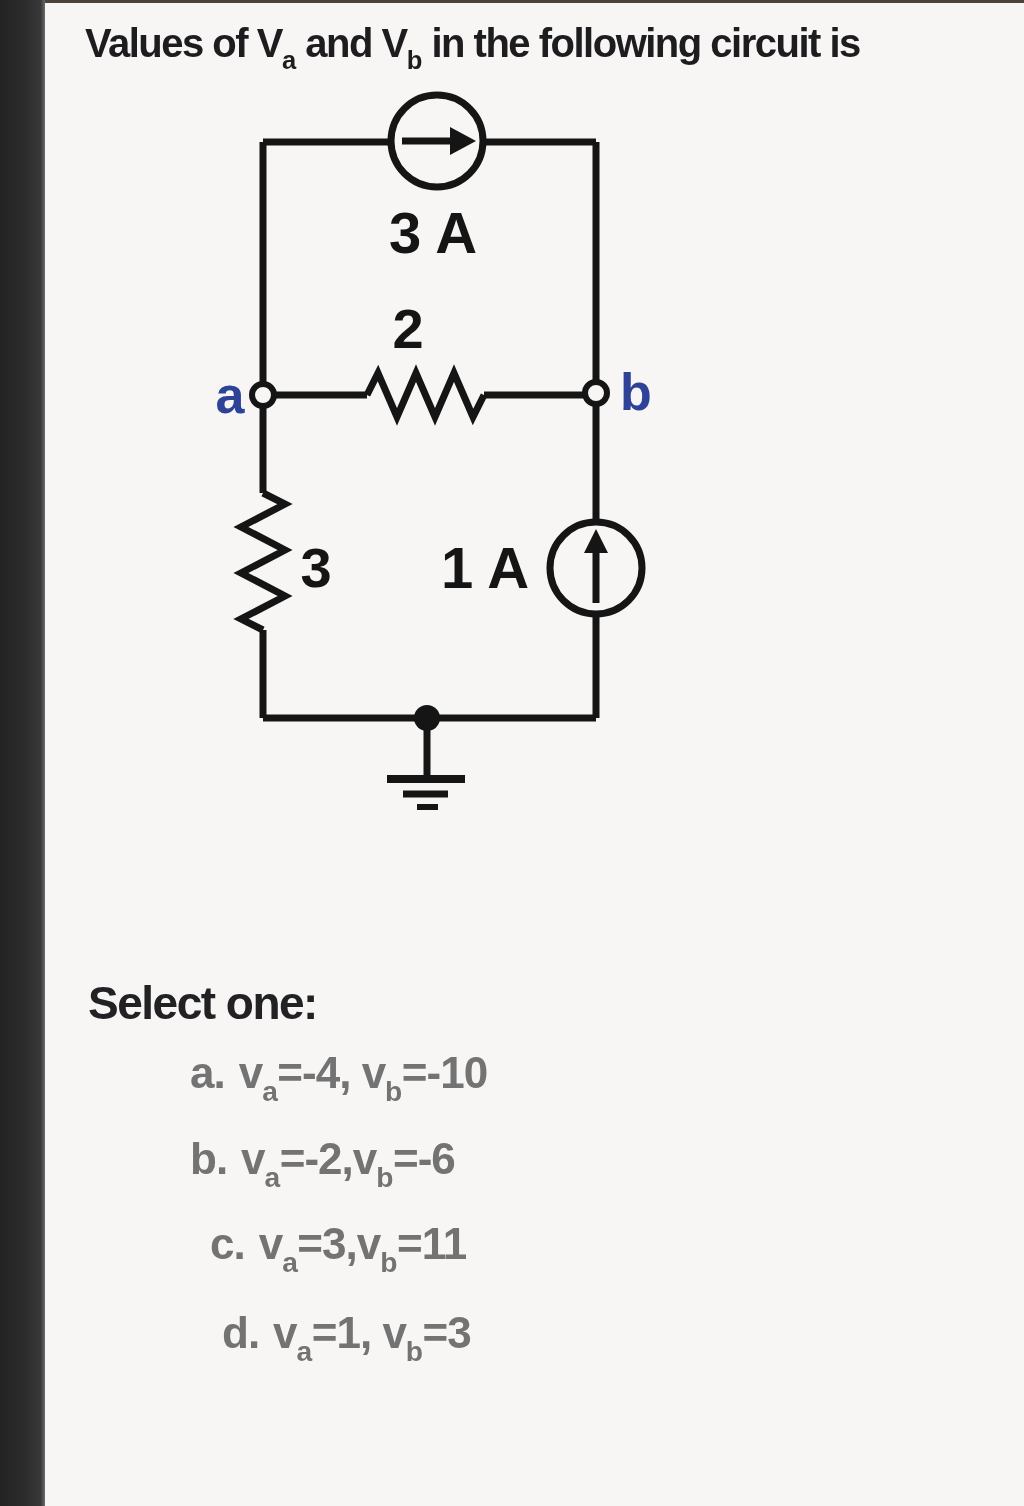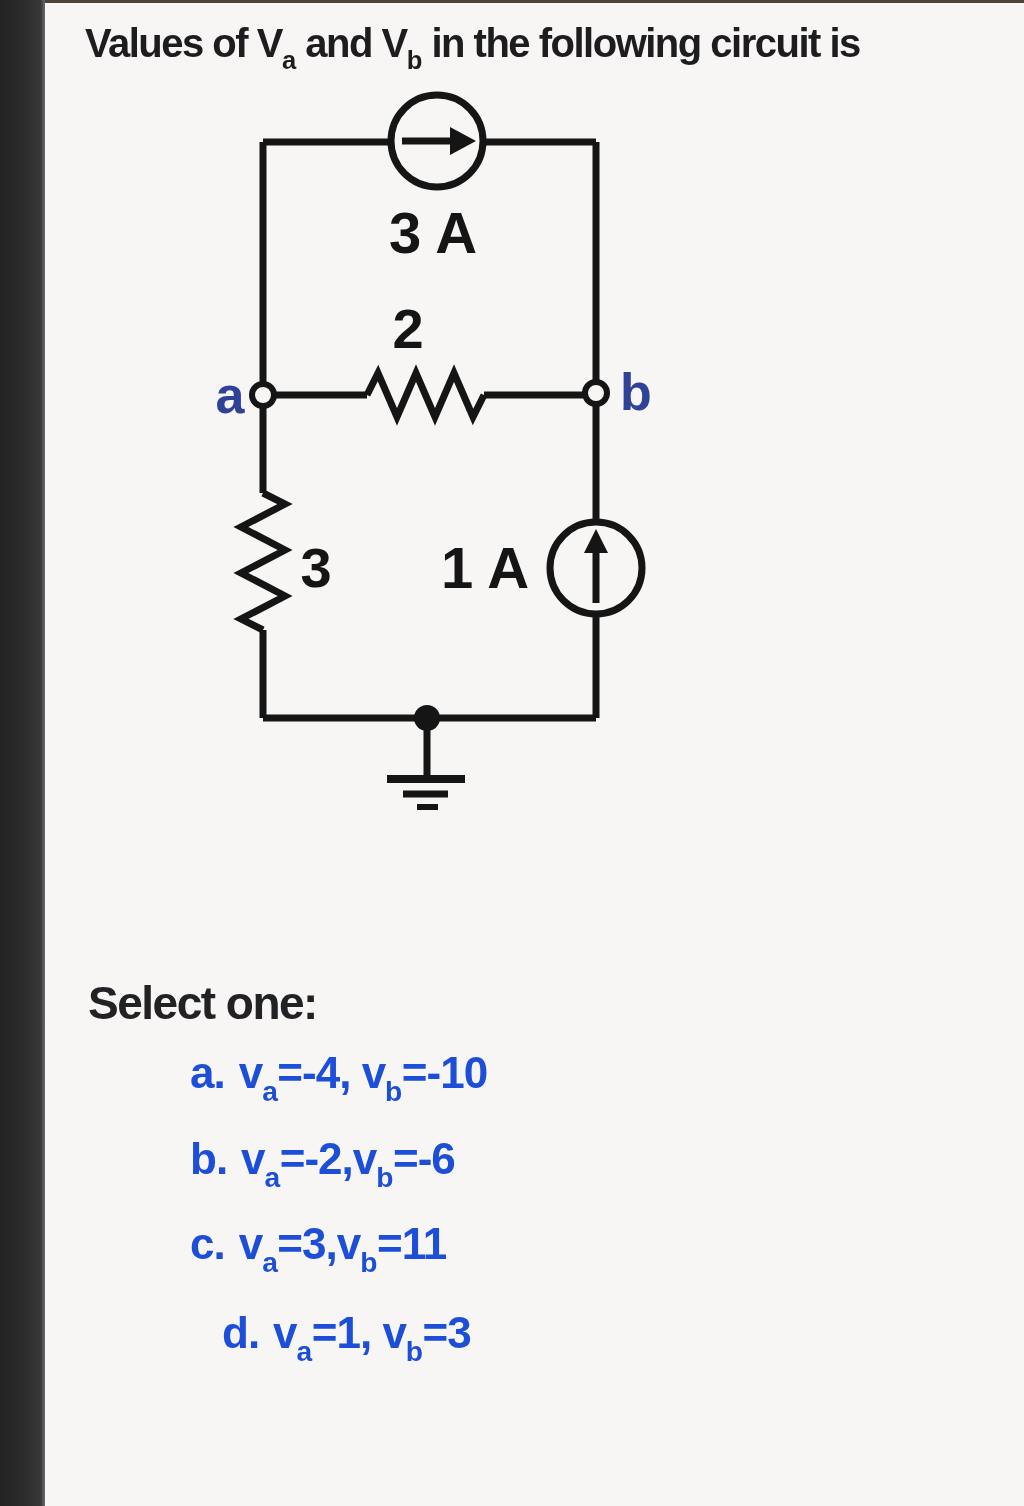--- a/index.html
+++ b/index.html
@@ -40,26 +40,26 @@
     font-family:"Liberation Sans", sans-serif; font-weight:bold;
   }
   .select-one {
     position:absolute; left:88px; top:976px;
     font-size:46px; font-weight:bold; letter-spacing:-1.5px;
     color:#222225;
   }
   .option {
     position:absolute; left:190px;
     font-size:44px; font-weight:bold; letter-spacing:-1px;
-    color:#1d4ed8; white-space:nowrap; cursor:pointer;
+    color:#737373; white-space:nowrap; cursor:pointer;
   }
   .option .letter { margin-right:14px; }
   .opt-a { top:1048px; }
   .opt-b { top:1134px;text-align:center; }
-  .opt-c { top:1219px; }
+  .opt-c { top:1219px;margin-left:20px; }
   .opt-d { top:1308px;margin-left:32px; }
 </style>
 </head>
 <body>
 
 <div class="page" style="--bg: #f7f6f4; --topline: #4e423b; --wire: #151515; --nodeblue: #2e4398;">
 
   <div class="edge-bar"></div>
   <div class="top-line"></div>
 

